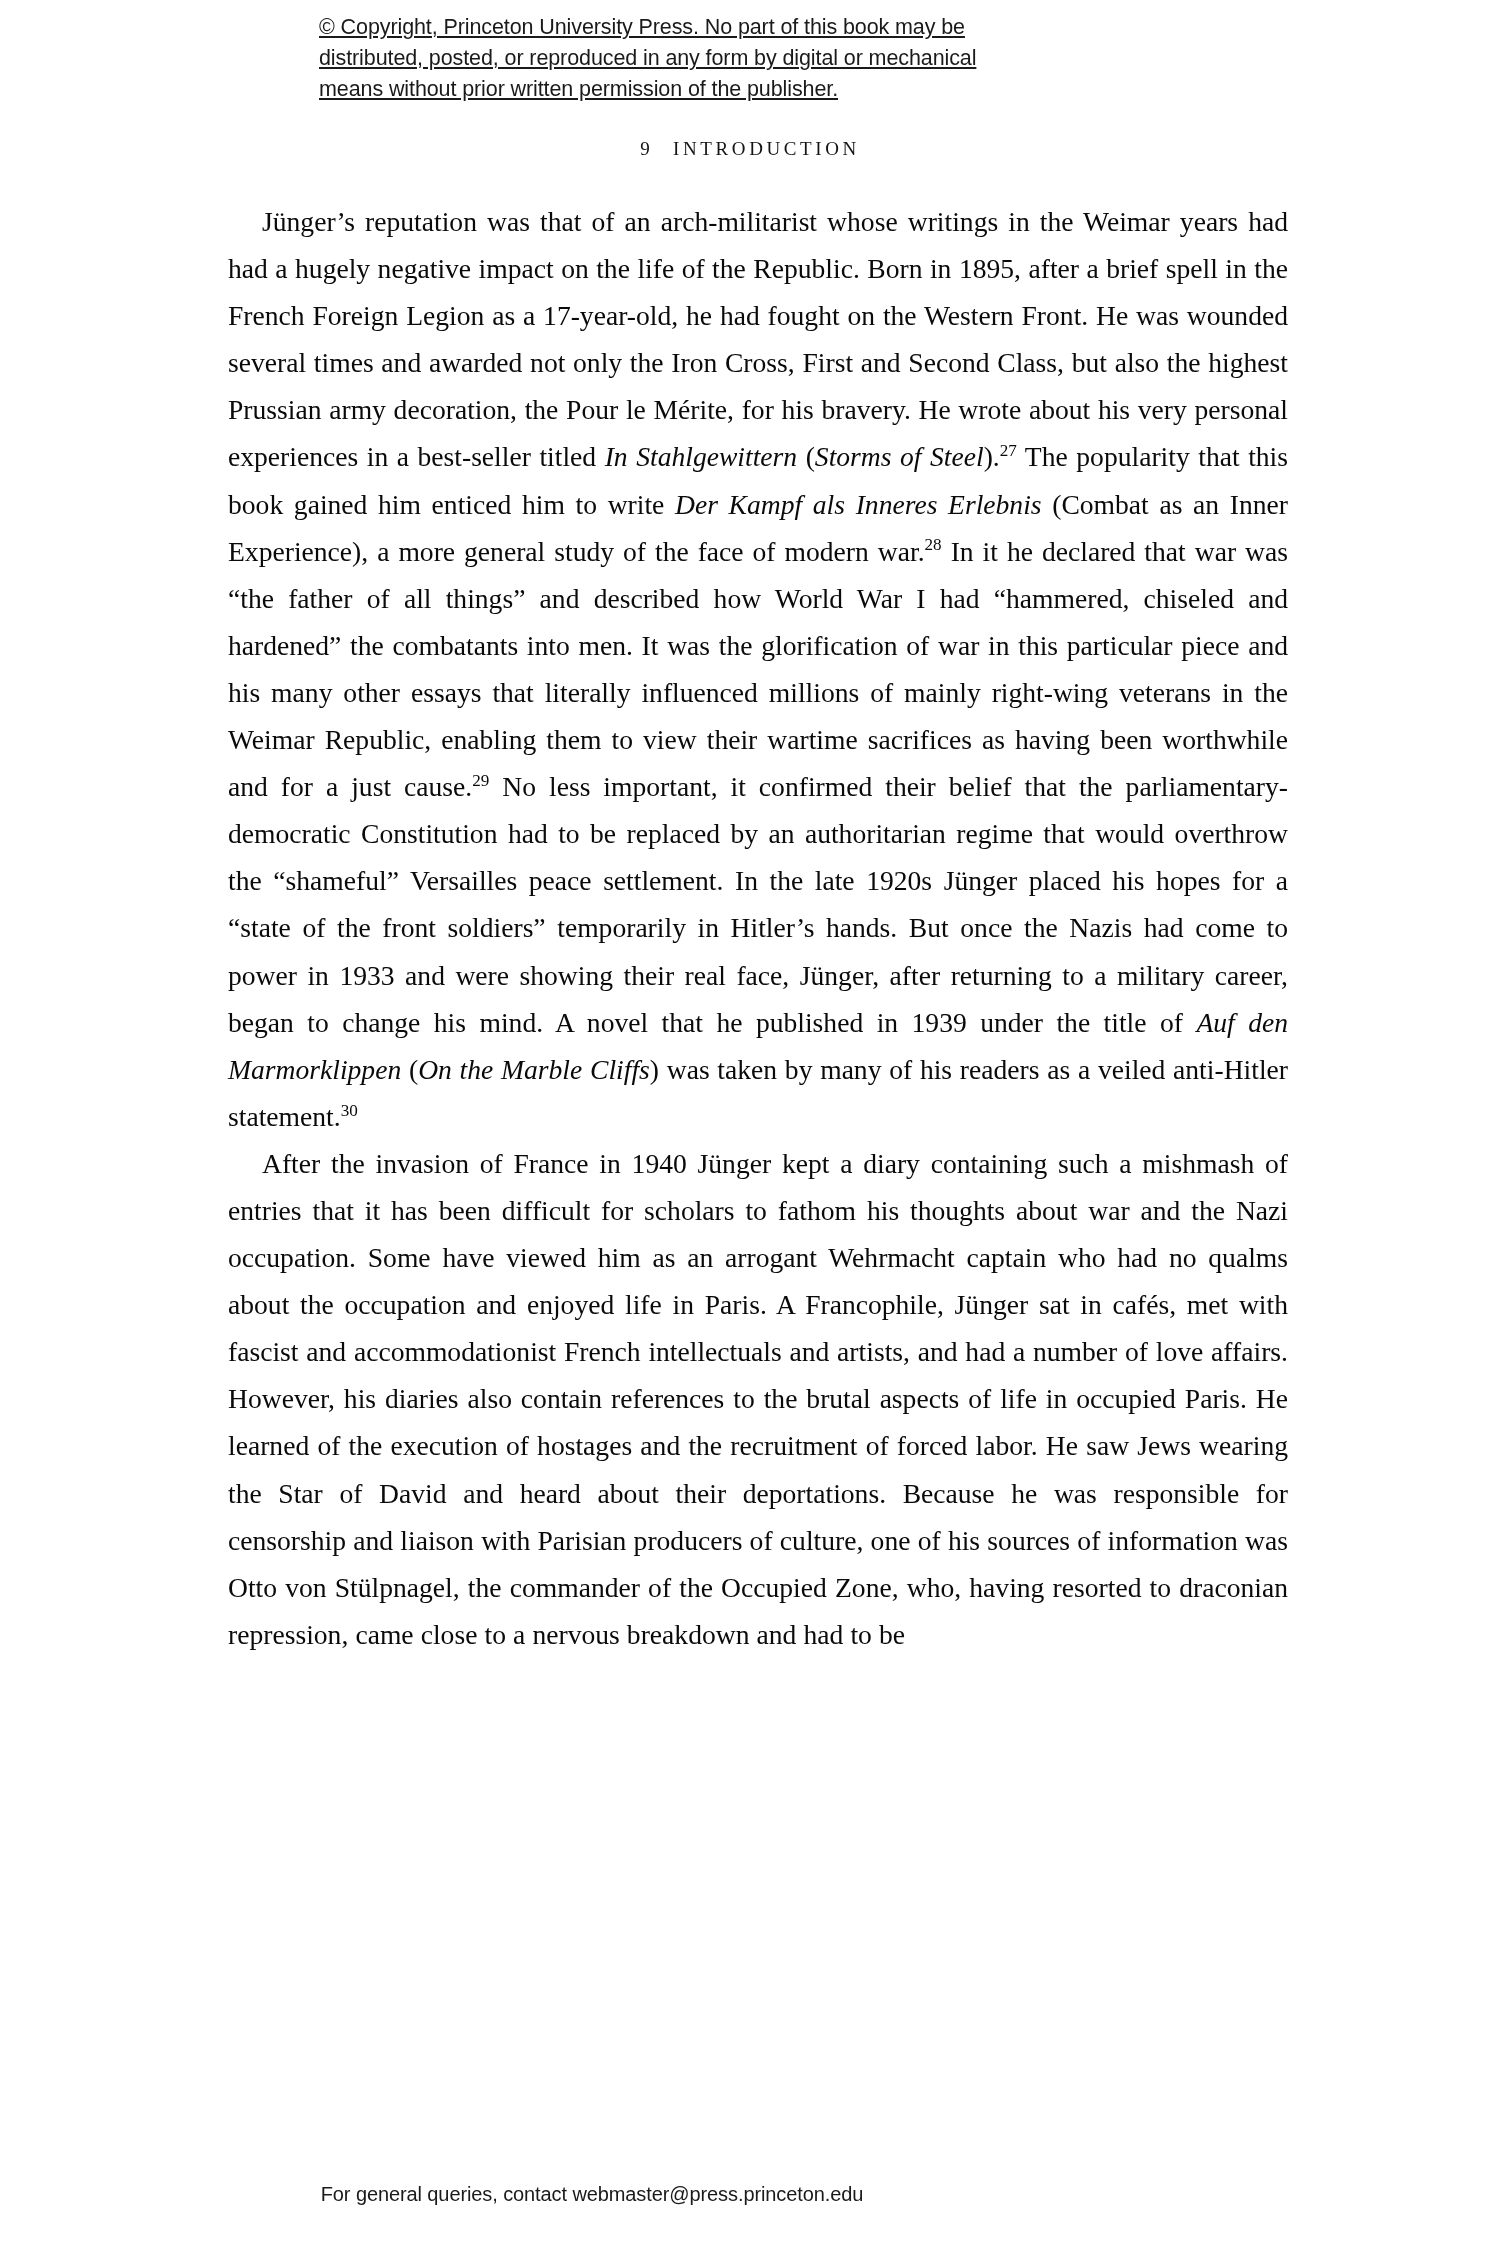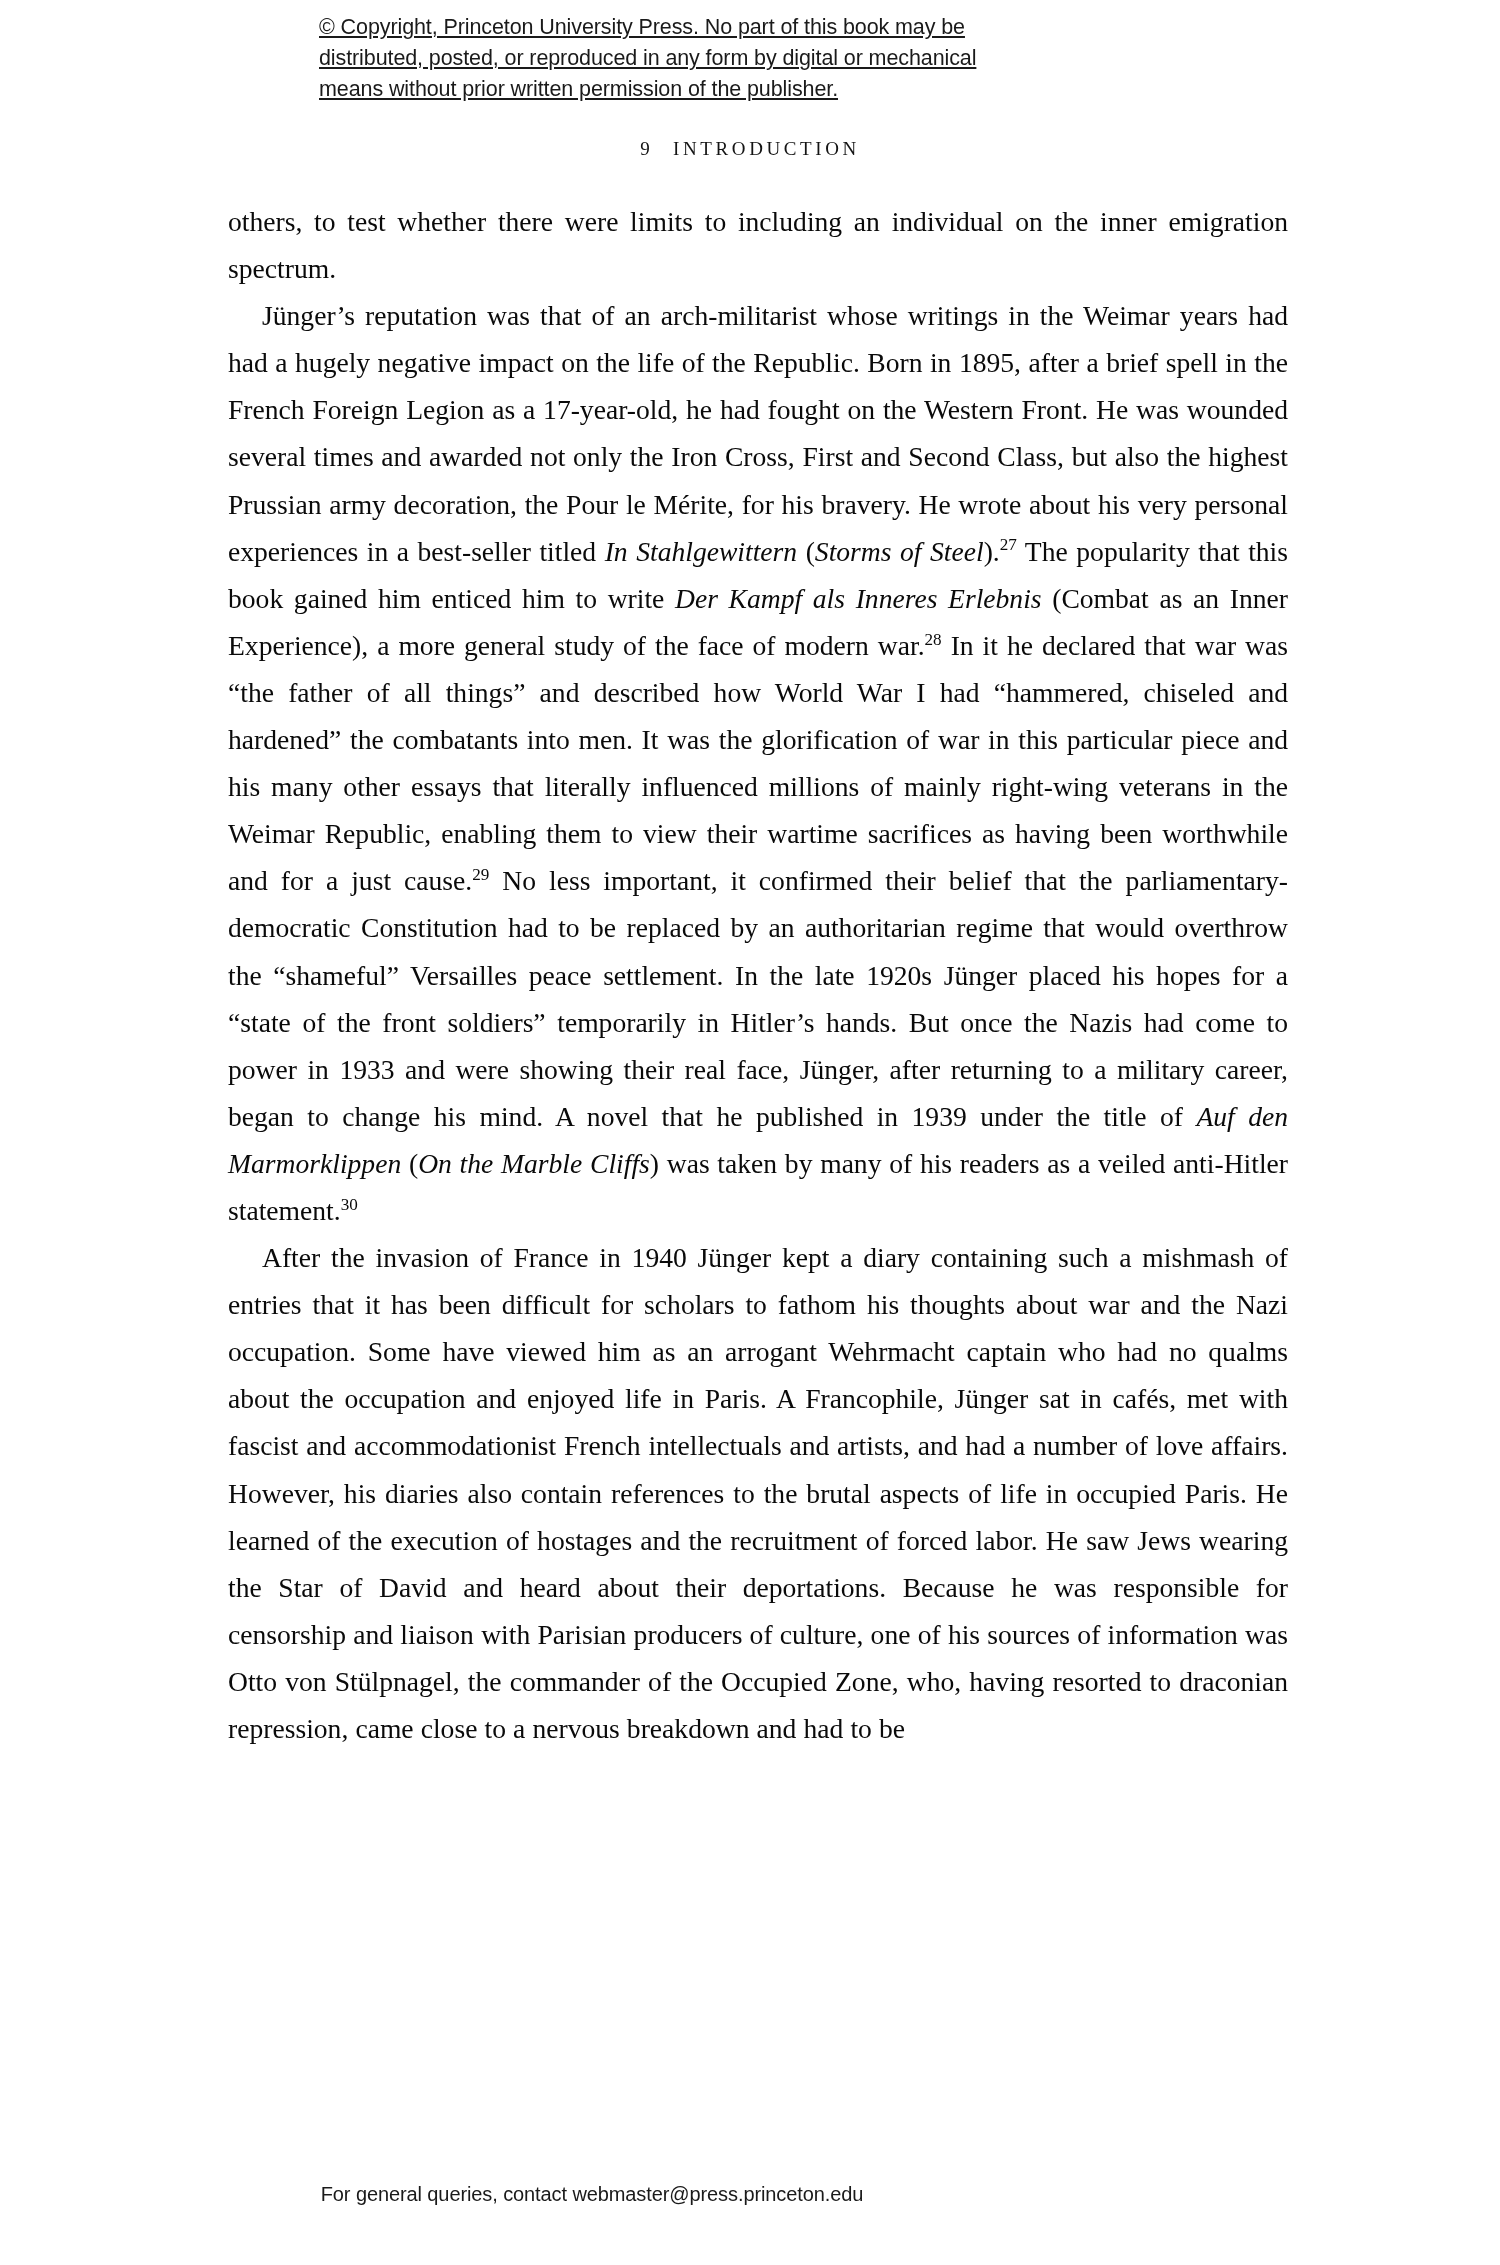--- a/index.html
+++ b/index.html
@@ -105,18 +105,17 @@
 
 <div class="copyright-notice">© Copyright, Princeton University Press. No part of this book may be
 distributed, posted, or reproduced in any form by digital or mechanical
 means without prior written permission of the publisher.</div>
 
 <div class="running-head">
   <span class="folio">9</span><span class="rh-gap"></span><span class="rh-title">INTRODUCTION</span>
 </div>
 
 <div class="text-column">
-  <p class="body-par">others, to test whether there were limits to including an individual on the inner emigration spectrum.</p>
   <p class="body-par indent">Jünger’s reputation was that of an arch-militarist whose writings in the Weimar years had had a hugely negative impact on the life of the Republic. Born in 1895, after a brief spell in the French Foreign Legion as a 17-year-old, he had fought on the Western Front. He was wounded several times and awarded not only the Iron Cross, First and Second Class, but also the highest Prussian army decoration, the Pour le Mérite, for his bravery. He wrote about his very personal experiences in a best-seller titled <i>In Stahlgewittern</i> (<i>Storms of Steel</i>).<sup>27</sup> The popularity that this book gained him enticed him to write <i>Der Kampf als Inneres Erlebnis</i> (Combat as an Inner Experience), a more general study of the face of modern war.<sup>28</sup> In it he declared that war was “the father of all things” and described how World War I had “hammered, chiseled and hardened” the combatants into men. It was the glorification of war in this particular piece and his many other essays that literally influenced millions of mainly right-wing veterans in the Weimar Republic, enabling them to view their wartime sacrifices as having been worthwhile and for a just cause.<sup>29</sup> No less important, it confirmed their belief that the parliamentary-democratic Constitution had to be replaced by an authoritarian regime that would overthrow the “shameful” Versailles peace settlement. In the late 1920s Jünger placed his hopes for a “state of the front soldiers” temporarily in Hitler’s hands. But once the Nazis had come to power in 1933 and were showing their real face, Jünger, after returning to a military career, began to change his mind. A novel that he published in 1939 under the title of <i>Auf den Marmorklippen</i> (<i>On the Marble Cliffs</i>) was taken by many of his readers as a veiled anti-Hitler statement.<sup>30</sup></p>
   <p class="body-par indent">After the invasion of France in 1940 Jünger kept a diary containing such a mishmash of entries that it has been difficult for scholars to fathom his thoughts about war and the Nazi occupation. Some have viewed him as an arrogant Wehrmacht captain who had no qualms about the occupation and enjoyed life in Paris. A Francophile, Jünger sat in cafés, met with fascist and accommodationist French intellectuals and artists, and had a number of love affairs. However, his diaries also contain references to the brutal aspects of life in occupied Paris. He learned of the execution of hostages and the recruitment of forced labor. He saw Jews wearing the Star of David and heard about their deportations. Because he was responsible for censorship and liaison with Parisian producers of culture, one of his sources of information was Otto von Stülpnagel, the commander of the Occupied Zone, who, having resorted to draconian repression, came close to a nervous breakdown and had to be</p>
 </div>
 
 <div class="footer-line">For general queries, contact webmaster@press.princeton.edu</div>
 
 </body></html>

